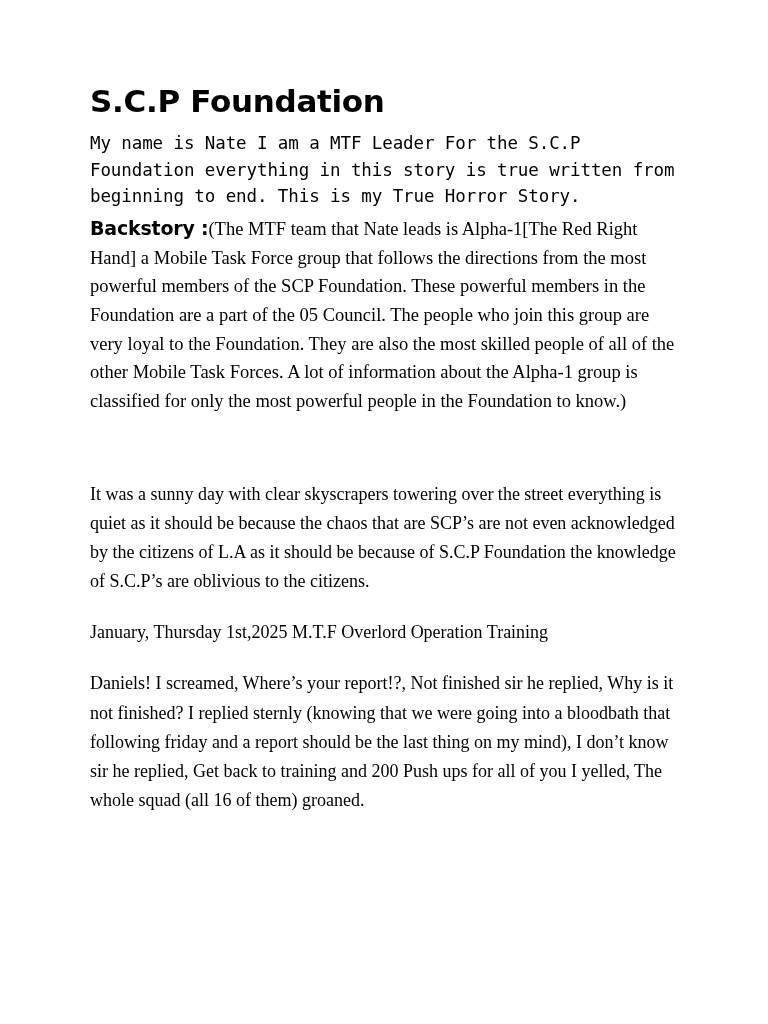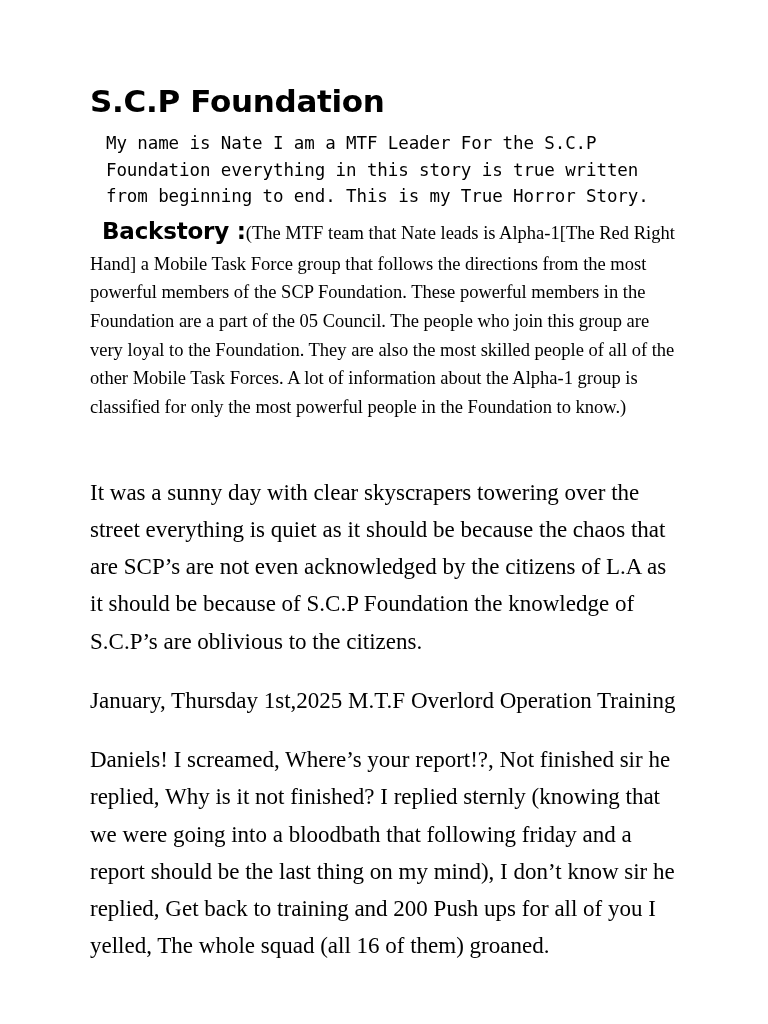--- a/index.html
+++ b/index.html
@@ -29,44 +29,43 @@
     font-size: 31px;
     line-height: 1.1;
     letter-spacing: -0.3px;
     margin: 0 0 12px 0;
     color: #000;
   }
   .mono-intro {
     font-family: "DejaVu Sans Mono", monospace;
     font-size: 17.5px;
     line-height: 1.52;
-    margin: 0 0 4px 16px;
+    margin: 0 0 4px 0;
     letter-spacing: -0.1px;
     color: #000;
   }
   .backstory-para {
     font-family: "Liberation Serif", serif;
     font-size: 18.5px;
     line-height: 1.55;
     margin: 2px 0 0 0;
     color: #000;
     text-align: left;
   }
   .backstory-label {
     font-family: "DejaVu Sans", sans-serif;
     font-weight: 700;
-    font-size: 23px;
+    font-size: 19px;
     letter-spacing: -0.2px;
-    margin-left: 12px;
   }
   .body-para {
     font-family: "Liberation Serif", serif;
-    font-size: 23px;
+    font-size: 18px;
     line-height: 1.62;
-    margin: 4px 0 22px 0;
+    margin: 16px 0 22px 0;
     color: #000;
   }
   .spacer-lg {
     height: 48px;
   }
 </style>
 </head>
 <body>
 
 <div class="page">

